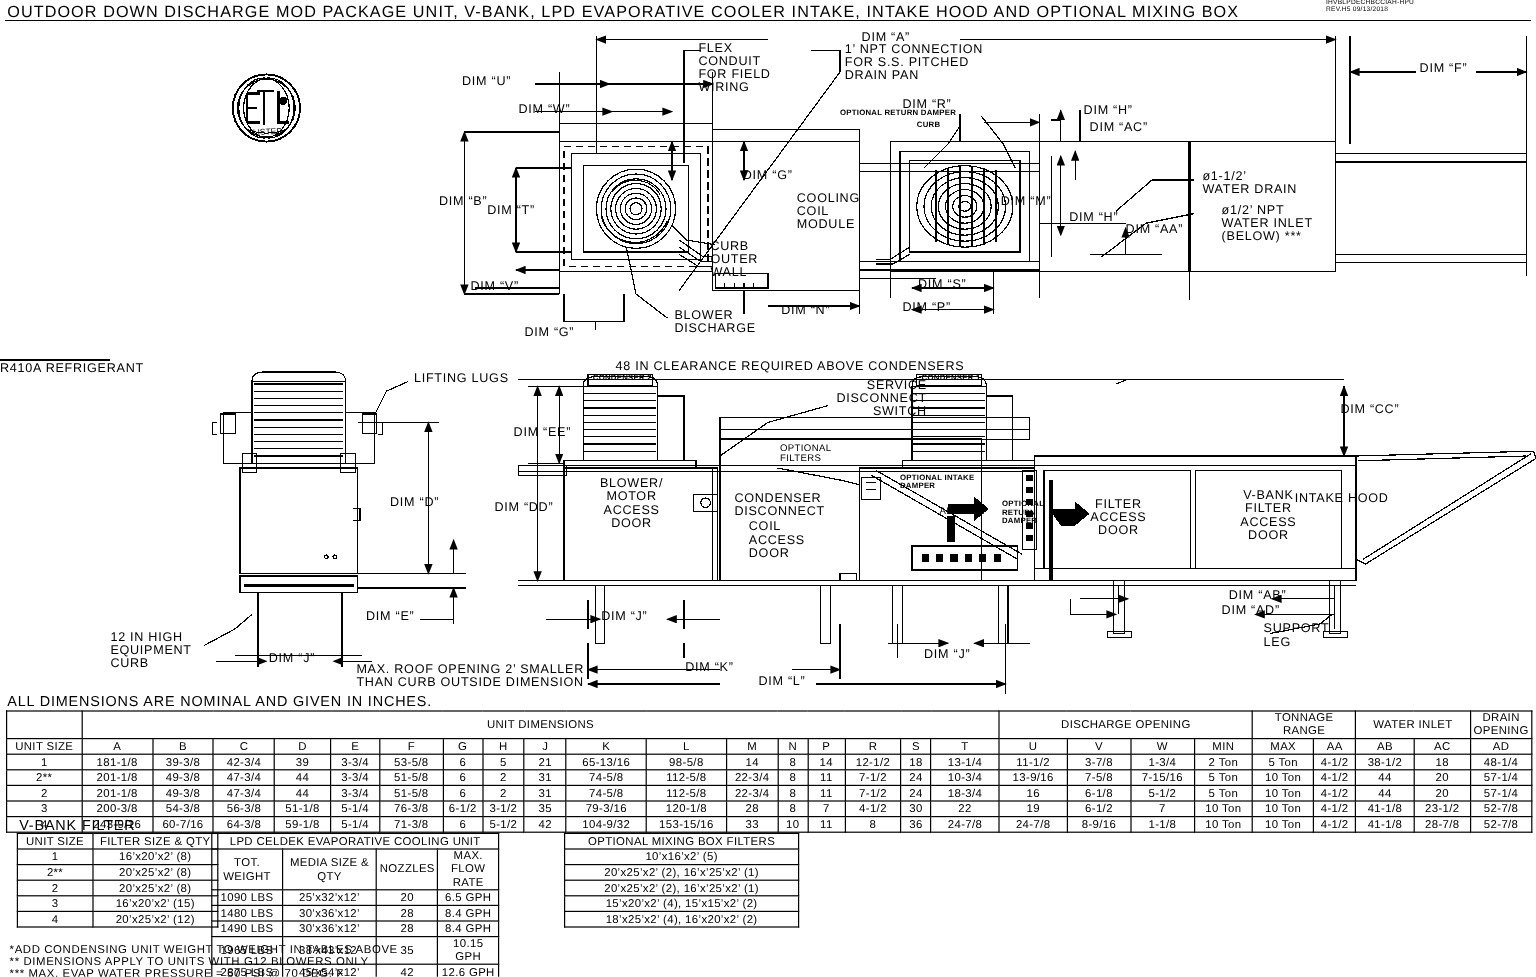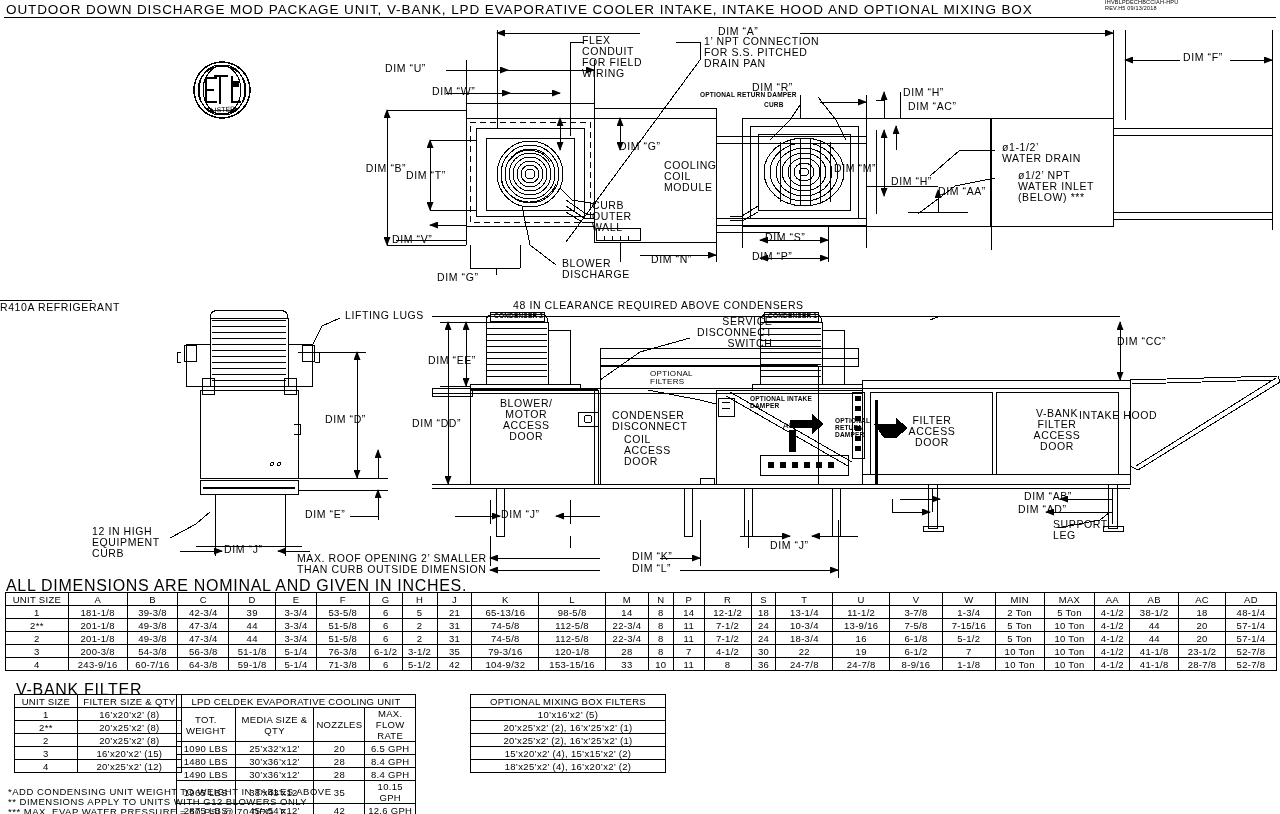--- a/index.html
+++ b/index.html
@@ -12,21 +12,21 @@
   .stamp{font-size:5.5px;letter-spacing:.2px;line-height:1.25;text-align:left;}
   .lbl{font-size:10.5px;letter-spacing:.6px;}
   .lbl8{font-size:8px;letter-spacing:.3px;}
   .lbl7{font-size:6.5px;letter-spacing:.2px;font-weight:bold;}
   .ctr{text-align:center;}
   svg{position:absolute;left:0;top:0;}
   table{border-collapse:collapse;position:absolute;}
   table td,table th{border:1px solid #000;font-size:9.5px;font-weight:400;
      letter-spacing:.3px;text-align:center;padding:0 2px;height:12px;
      font-family:"Liberation Sans",sans-serif;}
-  .tbl-title{font-size:16px;letter-spacing:.7px;text-align:right;}
+  .tbl-title{font-size:12px;letter-spacing:.7px;text-align:right;}
   .note{font-size:9.5px;letter-spacing:.5px;line-height:12.5px;}
 </style>
 </head>
 <body>
 
 <div class="pg">
 
   <div class="t ttl" style="left:6px;top:3px;">OUTDOOR DOWN DISCHARGE MOD PACKAGE UNIT, V-BANK, LPD EVAPORATIVE COOLER INTAKE, INTAKE HOOD AND OPTIONAL MIXING BOX</div>
   <div class="t stamp" style="left:1105px;top:-1px;">IHVBLPDECHBCCIAH-HPU</div>
   <div class="t stamp" style="left:1105px;top:5px;">REV.H5 09/13/2018</div>
@@ -459,29 +459,37 @@
   <div class="t lbl" style="left:297px;top:553px;">MAX. ROOF OPENING 2’ SMALLER
 THAN CURB OUTSIDE DIMENSION</div>
 
   <div class="t lbl ctr" style="left:428px;top:355px;width:44px;">DIM “EE”</div>
   <div class="t lbl ctr" style="left:412px;top:418px;width:44px;">DIM “DD”</div>
   <div class="t lbl" style="left:325px;top:414px;">DIM “D”</div>
   <div class="t lbl" style="left:305px;top:509px;">DIM “E”</div>
   <div class="t lbl" style="left:224px;top:544px;">DIM “J”</div>
   <div class="t lbl" style="left:501px;top:509px;">DIM “J”</div>
   <div class="t lbl" style="left:770px;top:540px;">DIM “J”</div>
-  <div class="t lbl" style="left:632px;top:551px;">DIM “K”</div>
+  <div class="t lbl" style="left:571px;top:551px;">DIM “K”</div>
   <div class="t lbl" style="left:632px;top:563px;">DIM “L”</div>
   <div class="t lbl ctr" style="left:1117px;top:336px;width:44px;">DIM “CC”</div>
   <div class="t lbl" style="left:1024px;top:491px;">DIM “AB”</div>
   <div class="t lbl" style="left:1018px;top:504px;">DIM “AD”</div>
 
   <div class="t tbl-title" style="left:6px;top:578px;">ALL DIMENSIONS ARE NOMINAL AND GIVEN IN INCHES.</div>
   <table id="main-table" style="left:5px;top:592px;width:1272px;">
       <tbody>
+        <tr>
+          <td colspan="1" style="width:58px"></td>
+          <td colspan="17" style="width:682px">UNIT DIMENSIONS</td>
+          <td colspan="4" style="width:192px">DISCHARGE OPENING</td>
+          <td colspan="2" style="width:76px">TONNAGE RANGE</td>
+          <td colspan="2" style="width:86px">WATER INLET</td>
+          <td colspan="2" style="width:46px">DRAIN OPENING</td>
+        </tr>
         <tr>
           <th style="width:58px">UNIT SIZE</th>
           <th style="width:54px">A</th>
           <th style="width:46px">B</th>
           <th style="width:46px">C</th>
           <th style="width:42px">D</th>
           <th style="width:36px">E</th>
           <th style="width:48px">F</th>
           <th style="width:28px">G</th>
           <th style="width:30px">H</th>

